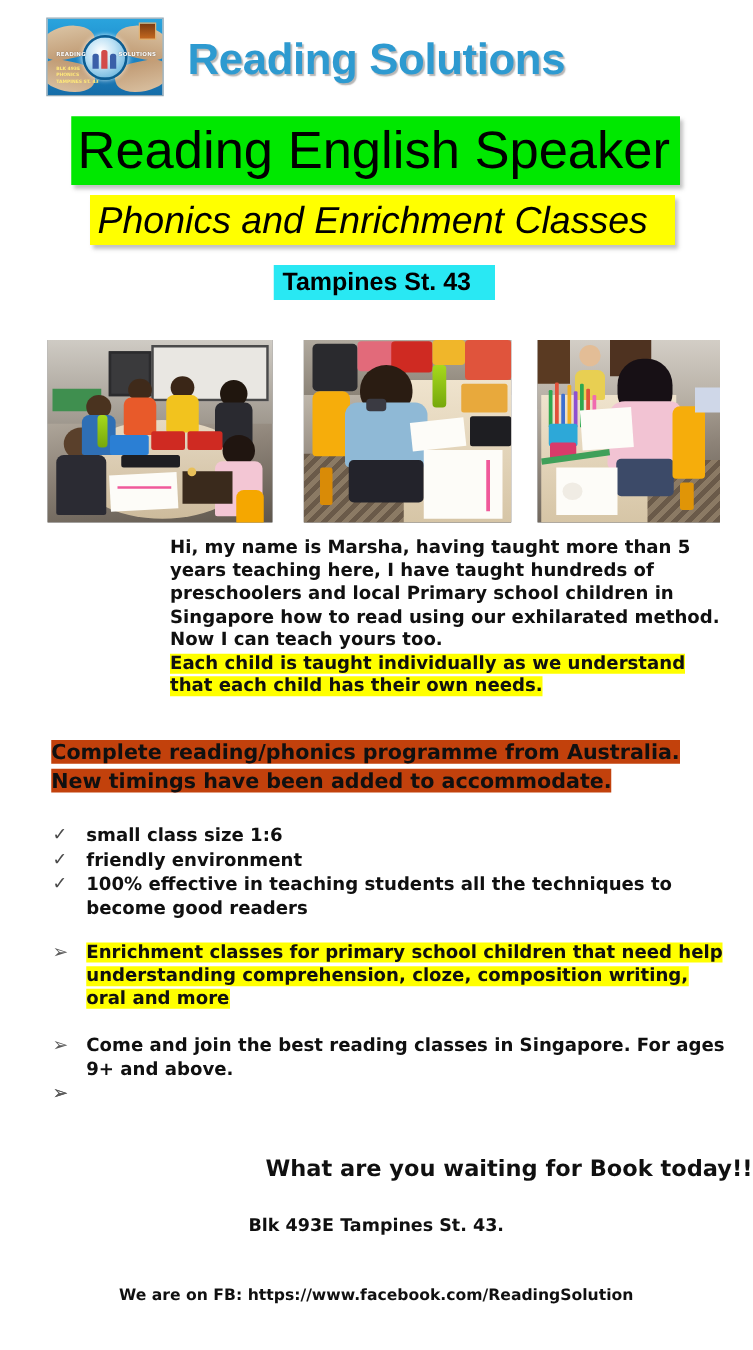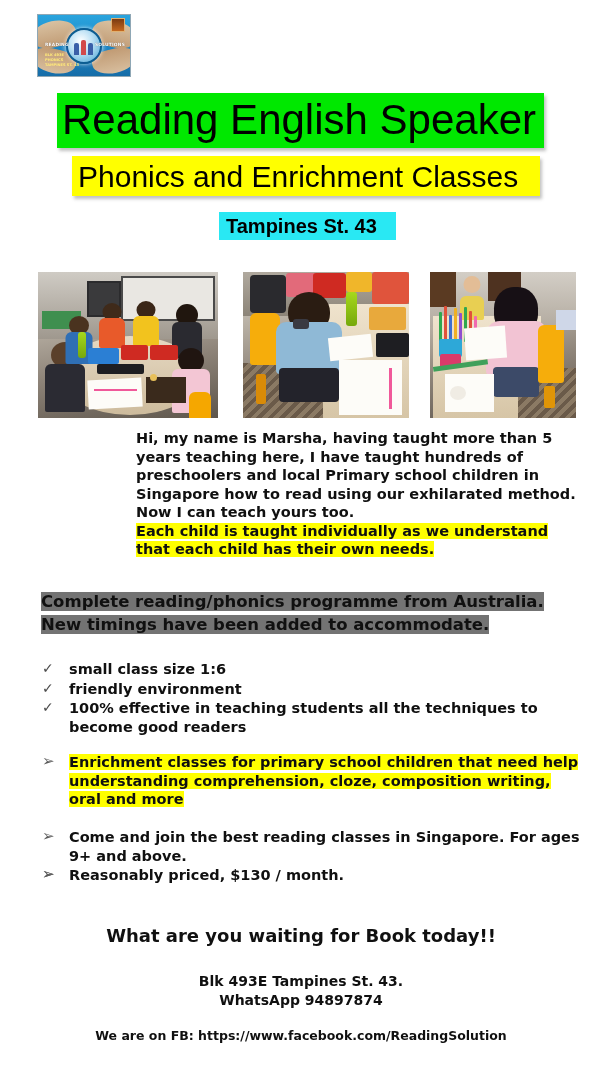--- a/index.html
+++ b/index.html
@@ -163,20 +163,21 @@
   .band-yellow span {
     position: absolute;
     left: 6px;
     top: 0px;
     font-family: "Liberation Sans", sans-serif;
     font-size: 30px;
     font-weight: normal;
     line-height: 41px;
     color: #000000;
     white-space: nowrap;
+    font-style: italic;
   }
   .band-cyan {
     position: absolute;
     left: 219px;
     top: 212px;
     width: 177px;
     height: 28px;
     background: #29e8f3;
   }
   .band-cyan span {
@@ -267,21 +268,21 @@
     position: absolute;
     left: 41px;
     top: 590px;
     width: 530px;
     font-family: "DejaVu Sans", sans-serif;
     font-size: 16.5px;
     font-weight: bold;
     line-height: 23px;
     color: #101010;
   }
-  .promo .hl { background: #737373; }
+  .promo .hl { background: #c2410c; }
 
   .list-check {
     position: absolute;
     left: 41px;
     top: 660px;
     width: 540px;
   }
   .list-arrow1 {
     position: absolute;
     left: 41px;
@@ -314,21 +315,21 @@
     line-height: 19px;
   }
   .li .bullet.arrow { font-size: 15px; color: #5a5a5a; }
   .li .hl { background: #ffff00; }
 
   .cta {
     position: absolute;
     left: 0;
     top: 925px;
     width: 602px;
-    text-align: center;
+    text-align: right;
     font-family: "DejaVu Sans", sans-serif;
     font-size: 18px;
     font-weight: bold;
     color: #101010;
   }
   .addr {
     position: absolute;
     left: 0;
     top: 972px;
     width: 602px;
@@ -368,20 +369,21 @@
           <i></i>
           <i></i>
         </div>
       <div class="logo-txt l1">READING</div>
       <div class="logo-txt l2">SOLUTIONS</div>
       <div class="logo-sub">BLK 493E
 PHONICS
 TAMPINES ST. 43</div>
       <div class="logo-badge"></div>
     </div>
+    <div class="brand-title">Reading Solutions</div>
   </div>
 
   <div class="band-green">
     <span>Reading English Speaker</span>
   </div>
   <div class="band-yellow">
     <span>Phonics and Enrichment Classes</span>
   </div>
   <div class="band-cyan">
     <span>Tampines St. 43</span>
@@ -532,24 +534,22 @@
   <div class="list-arrow2">
     <div class="li">
       <span class="bullet arrow">➢</span>
       <span>Come and join the best reading classes in Singapore. For ages 9+ and above.</span>
     </div>
     <div class="li">
       <span class="bullet arrow">➢</span>
     </div>
     <div class="li">
       <span class="bullet arrow">➢</span>
-      <span>Reasonably priced, $130 / month.</span>
     </div>
   </div>
 
   <div class="cta">What are you waiting for Book today!!</div>
   <div class="addr">
     <div>Blk 493E Tampines St. 43.</div>
-    <div>WhatsApp 94897874</div>
   </div>
   <div class="fb">We are on FB: https://www.facebook.com/ReadingSolution</div>
 
 </div>
 
 </body></html>

